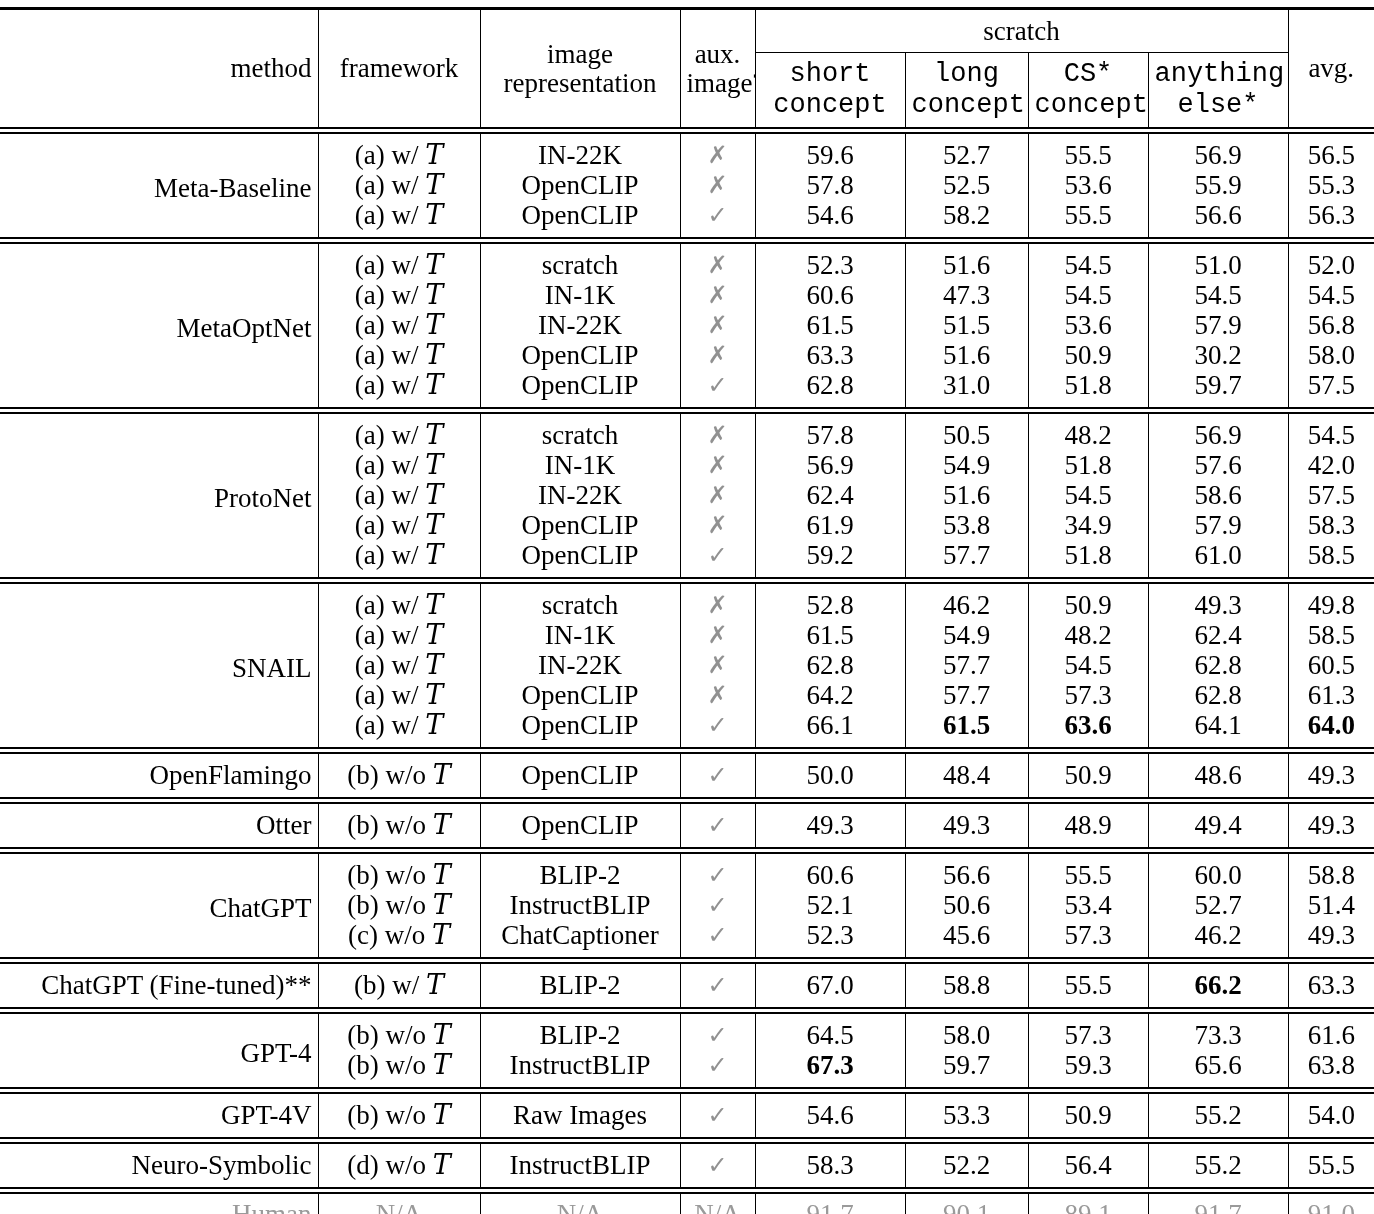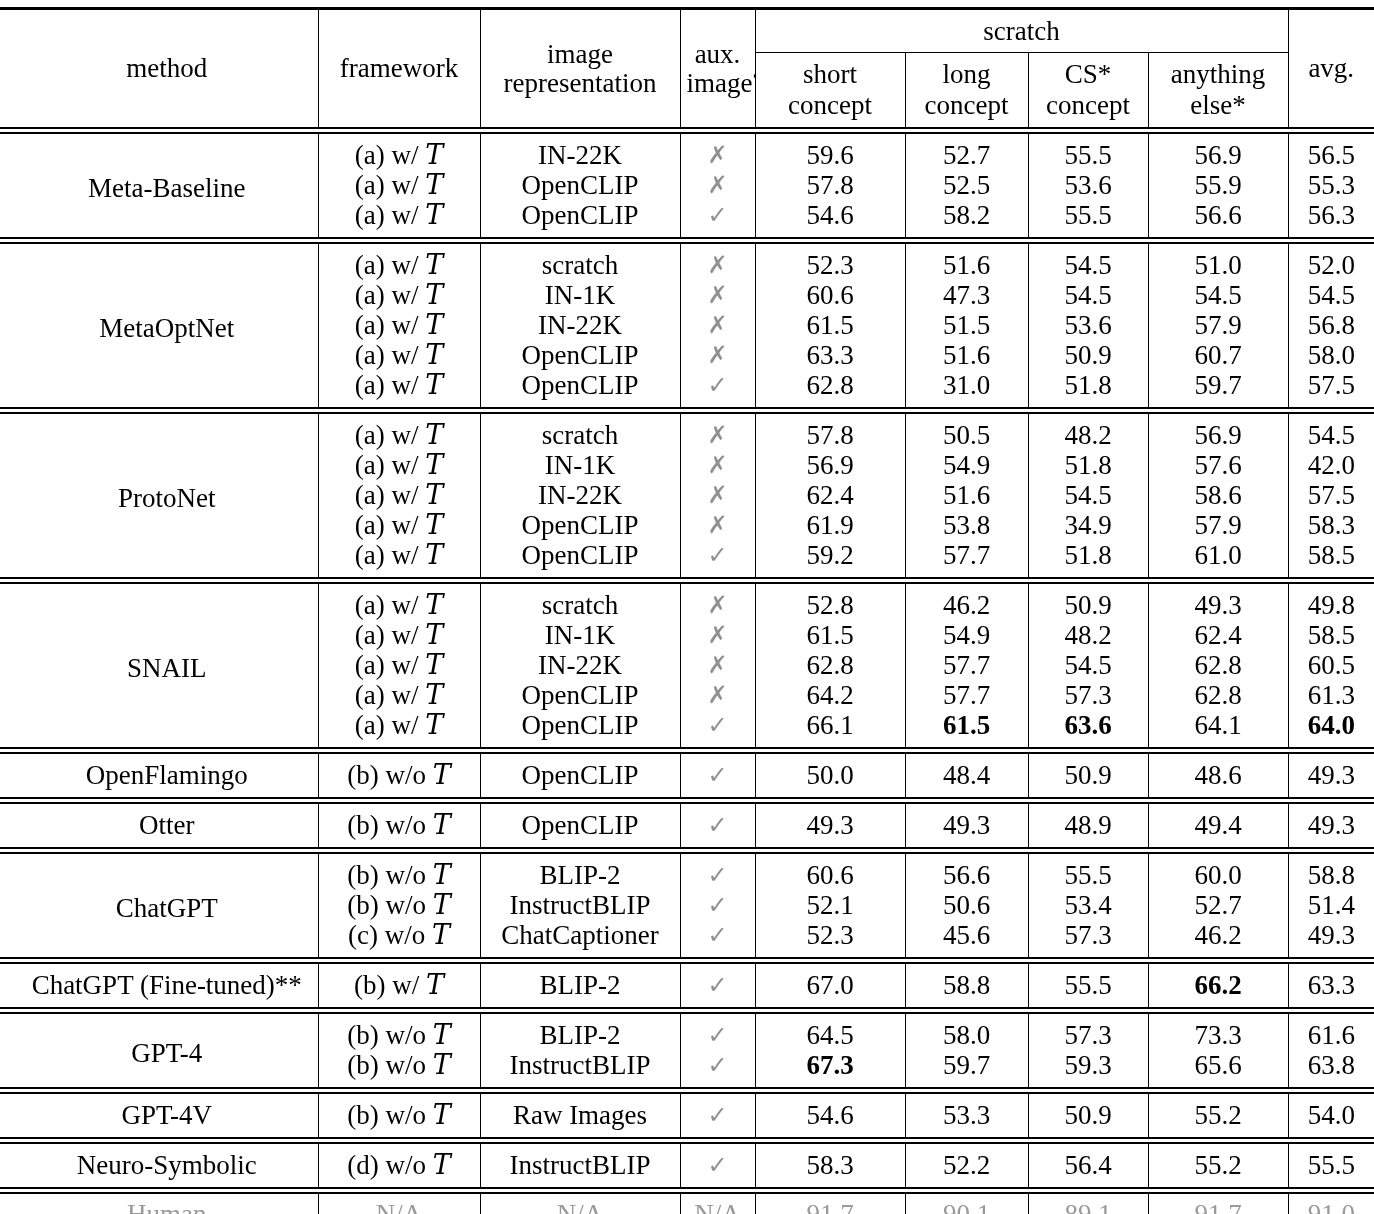--- a/index.html
+++ b/index.html
@@ -29,23 +29,23 @@
     line-height: 29px;
     text-align: center;
     vertical-align: middle;
     overflow: hidden;
     white-space: normal;
   }
   
   .rt { border-right: 1.5px solid #000000; }
   
   th.h-top { height: 42px; }
-  th.h-sub { height: 74px; line-height: 31px; }
+  th.h-sub { height: 74px; line-height: 31px; font-family: Liberation Mono, monospace; }
   th.h-splits { border-bottom: 1.5px solid #000000; }
-  .left { text-align: center; padding-left: 22px; }
+  .left { text-align: right; padding-left: 22px; }
   
   tbody tr.first td { padding-top: 6px; }
   tbody tr.last  td { padding-bottom: 7px; }
   
   .mark { font-family: "DejaVu Sans", sans-serif; font-size: 24px; color: #919191; }
   .calT { font-style: italic; font-family: "DejaVu Serif", serif; }
   .b { font-weight: bold; }
   tbody.muted td { color: #9a9a9a; }
   tbody.muted .mark { color: #9a9a9a; font-family: "Liberation Serif", serif; font-size: 27px; }
 </style>
@@ -147,21 +147,21 @@
           <td class="rt">57.9</td>
           <td class="">56.8</td>
         </tr>
         <tr class="">
           <td class="rt"><span>(a) w/ </span><span class="calT">T</span></td>
           <td class="rt">OpenCLIP</td>
           <td class="rt"><span class="mark">✗</span></td>
           <td class="rt">63.3</td>
           <td class="rt">51.6</td>
           <td class="rt">50.9</td>
-          <td class="rt">60.7</td>
+          <td class="rt">30.2</td>
           <td class="">58.0</td>
         </tr>
         <tr class="last">
           <td class="rt"><span>(a) w/ </span><span class="calT">T</span></td>
           <td class="rt">OpenCLIP</td>
           <td class="rt"><span class="mark">✓</span></td>
           <td class="rt">62.8</td>
           <td class="rt">31.0</td>
           <td class="rt">51.8</td>
           <td class="rt">59.7</td>

